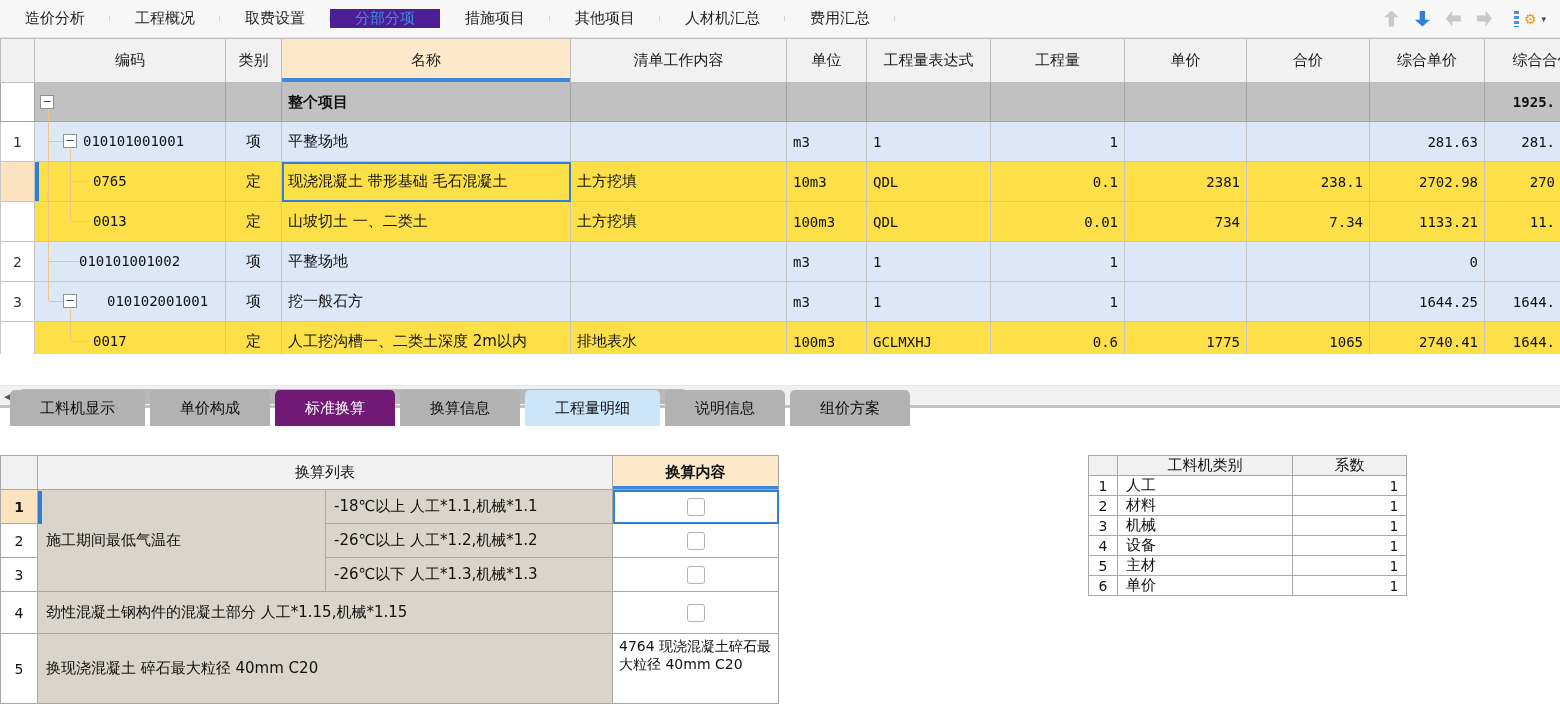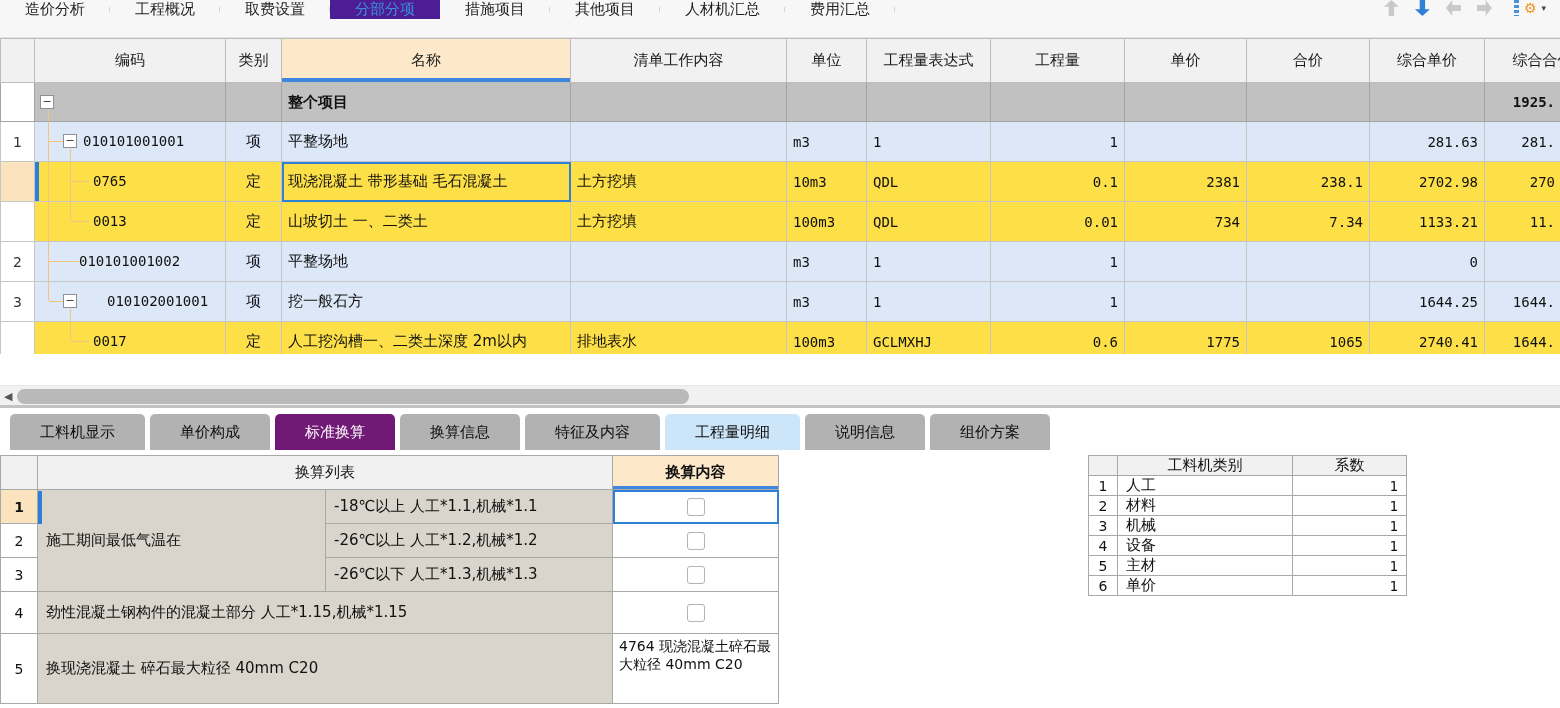--- a/index.html
+++ b/index.html
@@ -2,21 +2,21 @@
 <html><head>
 <meta charset="utf-8">
 <style>
   * { margin:0; padding:0; box-sizing:border-box; }
   body { background:#fff; }
   .app { position:relative; width:1560px; height:708px; background:#fff;
          font-family:"DejaVu Sans",sans-serif; overflow:hidden; }
 
   
   .topbar { position:absolute; top:0; left:0; right:0; height:38px; background:#f7f7f7;
-            display:flex; align-items:flex-start; border-bottom:1px solid #e2e2e2; }
+            display:flex; align-items:center; border-bottom:1px solid #e2e2e2; }
   .top-tab { display:flex; align-items:center; padding:0 25px; font-size:15px; color:#1f1f1f;
              position:relative; cursor:default; }
   .top-tab::after { content:""; position:absolute; right:0; top:7px; bottom:7px; width:1px; background:#d5d5d5; }
   .top-tab.active { background:#4c1d95; color:#3f8edc; }
   .top-tab.active::after { display:none; }
   .nav { margin-left:auto; display:flex; align-items:center; gap:16px; padding-right:14px; }
   .arr { width:15px; height:16px; background:#c9c9c9; }
   .arr.up    { clip-path:polygon(50% 0,100% 42%,68% 42%,68% 100%,32% 100%,32% 42%,0 42%); }
   .arr.down  { clip-path:polygon(50% 100%,100% 58%,68% 58%,68% 0,32% 0,32% 58%,0 58%); background:#2f80d6; }
   .arr.left  { clip-path:polygon(0 50%,42% 0,42% 32%,100% 32%,100% 68%,42% 68%,42% 100%); }
@@ -52,21 +52,21 @@
   .tl { position:absolute; background:#f3c384; }
   .tl.v { width:1px; } .tl.h { height:1px; }
 
   
   .scrollbar { position:absolute; top:385px; left:0; width:1560px; height:23px; background:#f1f1f1;
                border-top:1px solid #e7e7e7; border-bottom:3px solid #c2c2c2; }
   .sb-arrow { position:absolute; left:4px; top:4px; font-size:11px; color:#555; line-height:14px; }
   .sb-thumb { position:absolute; left:17px; top:3px; width:672px; height:15px; background:#b9b9b9; border-radius:8px; }
 
   
-  .btabs { position:absolute; top:414px; left:0; height:36px; display:flex; gap:5px; padding-left:10px; }
+  .btabs { position:absolute; top:390px; left:0; height:36px; display:flex; gap:5px; padding-left:10px; }
   .btab { display:flex; align-items:center; padding:0 30px; background:#b2b2b2;
           border-radius:5px 5px 0 0; font-size:15px; color:#0d0d0d; cursor:default; }
   .btab.active { background:#701a75; color:#fff; }
   .btab.highlight { background:#cde5f8; color:#0d0d0d; }
 
   
   table.conv { position:absolute; left:0; top:455px; border-collapse:collapse; table-layout:fixed; }
   .conv th, .conv td { border:1px solid #a8a8a8; font-size:15px; overflow:hidden; color:#111; }
   .conv th { background:#f1f1f1; font-weight:normal; height:34px; }
   .conv th.sel { background:#fde8ca; font-weight:bold; box-shadow:inset 0 -3px 0 #3f87dd; }
@@ -294,21 +294,20 @@
   <div class="scrollbar">
     <span class="sb-arrow">◀</span>
     <div class="sb-thumb"></div>
   </div>
 
   <div class="btabs">
     <div class="btab">工料机显示</div>
     <div class="btab">单价构成</div>
     <div class="btab active">标准换算</div>
     <div class="btab">换算信息</div>
-    <div class="btab">特征及内容</div>
     <div class="btab highlight">工程量明细</div>
     <div class="btab">说明信息</div>
     <div class="btab">组价方案</div>
   </div>
 
   <table class="conv">
     <colgroup>
       <col style="width:37px">
         <col style="width:288px">
         <col style="width:287px">

